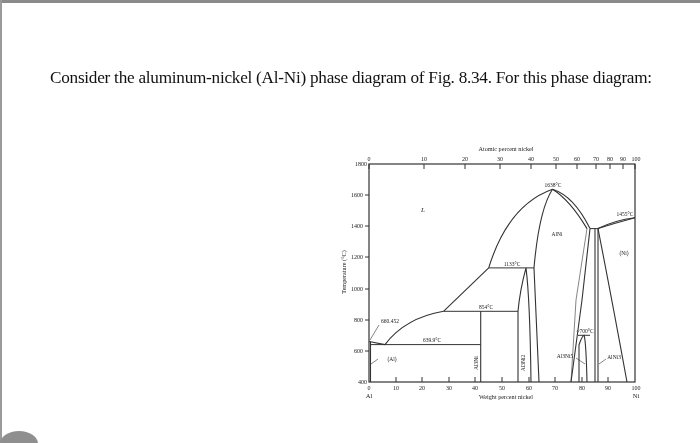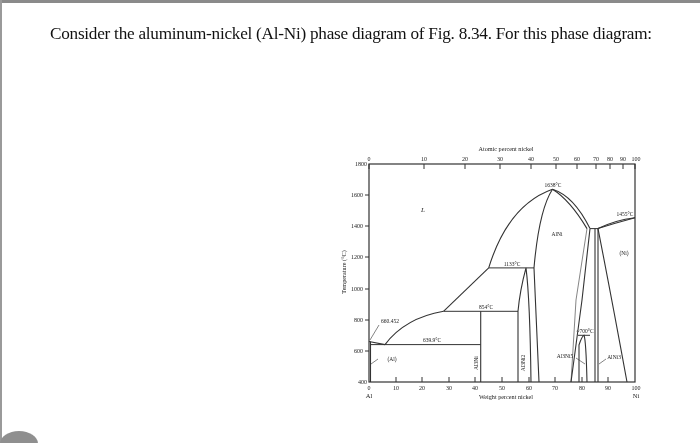--- a/index.html
+++ b/index.html
@@ -1,20 +1,20 @@
 <!DOCTYPE html>
 <html><head>
 <meta charset="utf-8">
 <style>
   html, body { margin:0; padding:0; }
   body { width:700px; height:443px; background:#ffffff; position:relative; overflow:hidden; font-family:"Liberation Serif", serif; }
   .frame-top { position:absolute; left:0; top:0; width:700px; height:3px; background:#8a8a8a; }
   .frame-left { position:absolute; left:0; top:0; width:2px; height:443px; background:#9a9a9a; }
   .question { position:absolute; left:50px; top:22px; width:640px; color:#111; }
-  .q-line { font-size:17.2px; line-height:23px; white-space:nowrap; letter-spacing:-0.25px; }
+  .q-line { font-size:17.2px; line-height:23px; white-space:nowrap; letter-spacing:-0.25px;margin-top:44px; }
   .q-line .tag { font-size:19px; }
   .diagram { position:absolute; left:0; top:0; width:700px; height:443px; }
   .corner-badge { position:absolute; left:0; top:431px; width:38px; height:26px; border-radius:50%; background:#8f8f8f; }
 </style>
 </head>
 <body>
 
 <div class="frame-top"></div>
 <div class="frame-left"></div>
 

